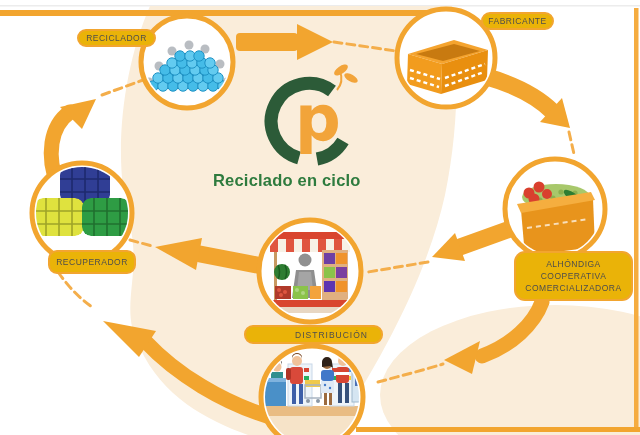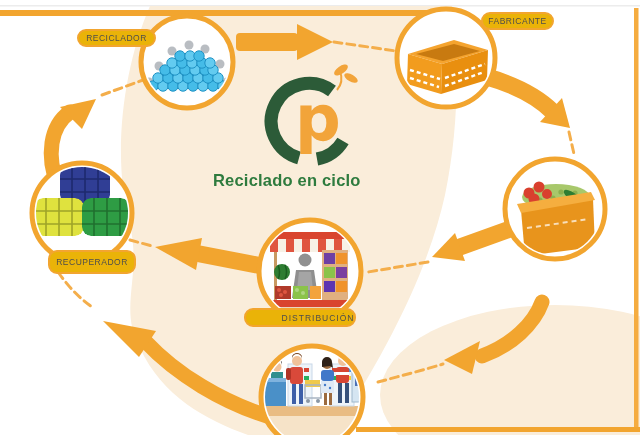--- a/index.html
+++ b/index.html
@@ -336,21 +336,26 @@
     </g>
   </g>
 </svg>
 
 <div class="pill" style="left:77px;top:29px;width:79px;height:18px;align-items:center;">
   <span>RECICLADOR</span>
 </div>
 <div class="pill" style="left:481px;top:12px;width:73px;height:18px;">
   <span>FABRICANTE</span>
 </div>
-<div class="pill" style="left:244px;top:308px;width:112px;height:19px;letter-spacing:1px;padding-left:36px;">
+<div class="pill multi" style="left:514px;top:251px;width:119px;height:50px;">
+  <span>ALHÓNDIGA</span>
+  <span>COOPERATIVA</span>
+  <span>COMERCIALIZADORA</span>
+</div>
+<div class="pill" style="left:244px;top:325px;width:139px;height:19px;letter-spacing:1px;padding-left:36px;">
   <span>DISTRIBUCIÓN</span>
 </div>
 <div class="pill" style="left:12px;top:250px;width:88px;height:24px;margin-left:36px;">
   <span>RECUPERADOR</span>
 </div>
 
 <div class="tagline" style="top:171px;">Reciclado en ciclo</div>
 
 </div>
 

